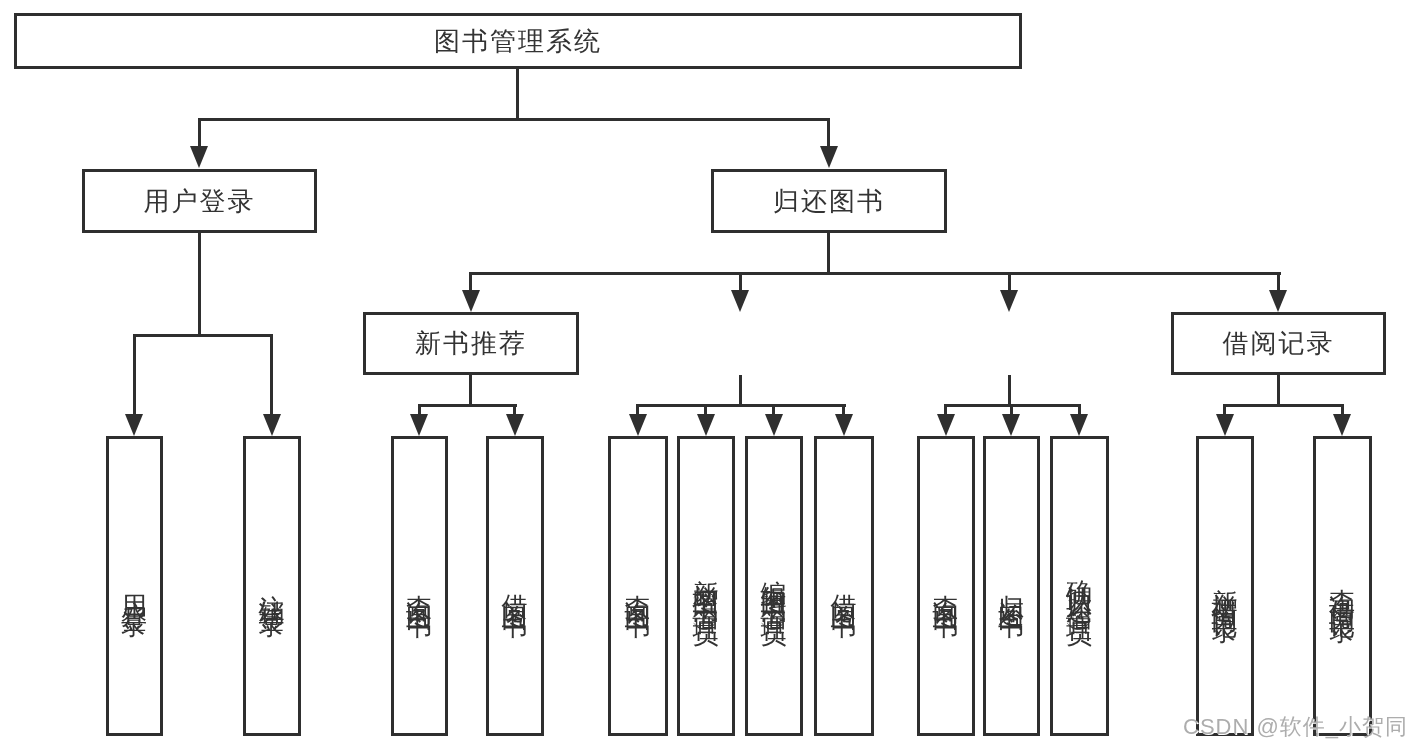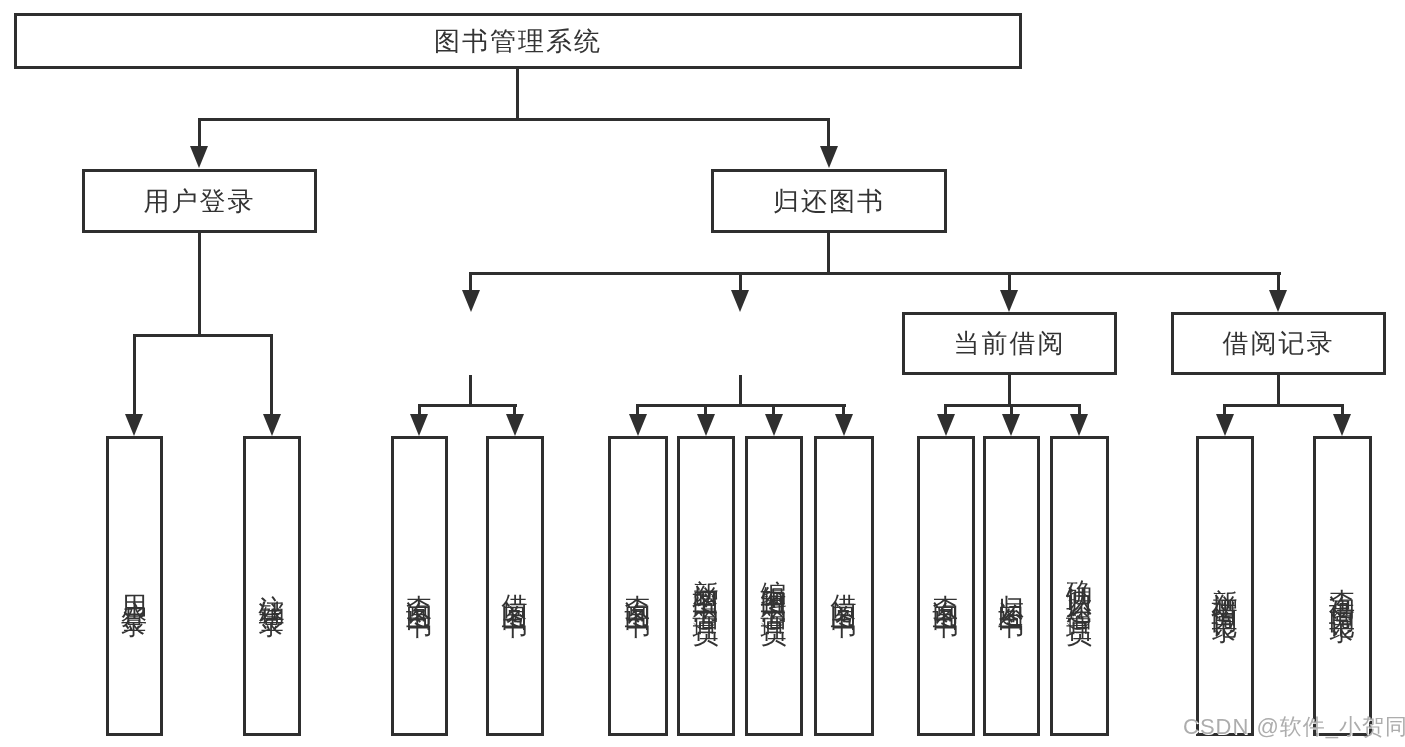--- a/index.html
+++ b/index.html
@@ -62,22 +62,22 @@
   <div class="hline" style="left:469px;top:272px;width:812px;height:3px"></div>
   <div class="vline" style="left:469px;top:272px;width:3px;height:22px"></div>
   <div class="ah" style="left:462px;top:290px"></div>
   <div class="vline" style="left:739px;top:272px;width:3px;height:22px"></div>
   <div class="ah" style="left:731px;top:290px"></div>
   <div class="vline" style="left:1008px;top:272px;width:3px;height:22px"></div>
   <div class="ah" style="left:1000px;top:290px"></div>
   <div class="vline" style="left:1277px;top:272px;width:3px;height:22px"></div>
   <div class="ah" style="left:1269px;top:290px"></div>
 
-  <div class="box" style="left:902px;top:312px;width:215px;height:63px">
-    <span>当前借阅</span>
+  <div class="box" style="left:363px;top:312px;width:216px;height:63px">
+    <span>新书推荐</span>
   </div>
   <div class="box" style="left:1171px;top:312px;width:215px;height:63px">
     <span>借阅记录</span>
   </div>
 
   <div class="vline" style="left:469px;top:375px;width:3px;height:31px"></div>
   <div class="hline" style="left:418px;top:404px;width:99px;height:3px"></div>
   <div class="vline" style="left:418px;top:404px;width:3px;height:12px"></div>
   <div class="ah" style="left:410px;top:414px"></div>
   <div class="vline" style="left:513px;top:404px;width:3px;height:12px"></div>

